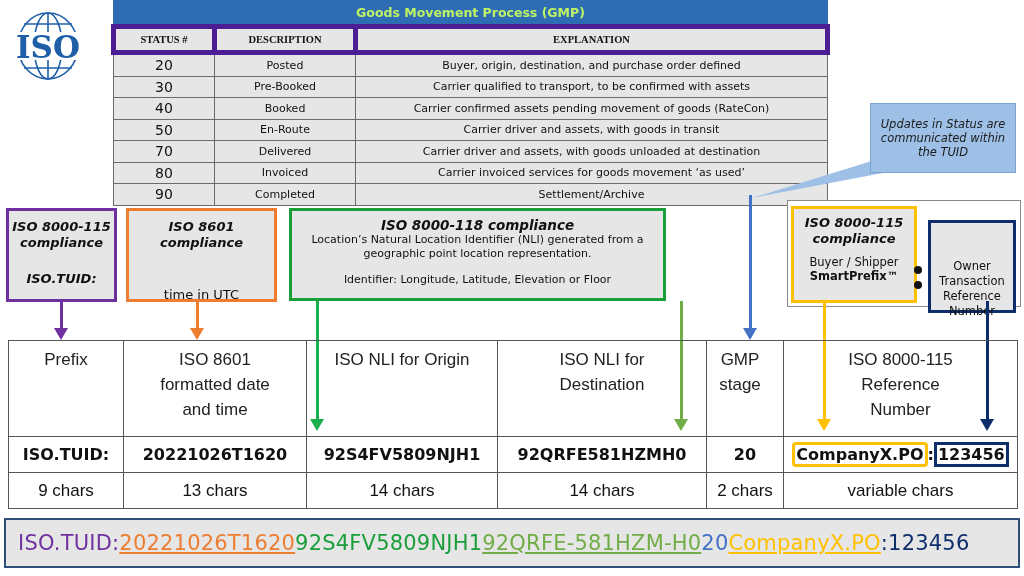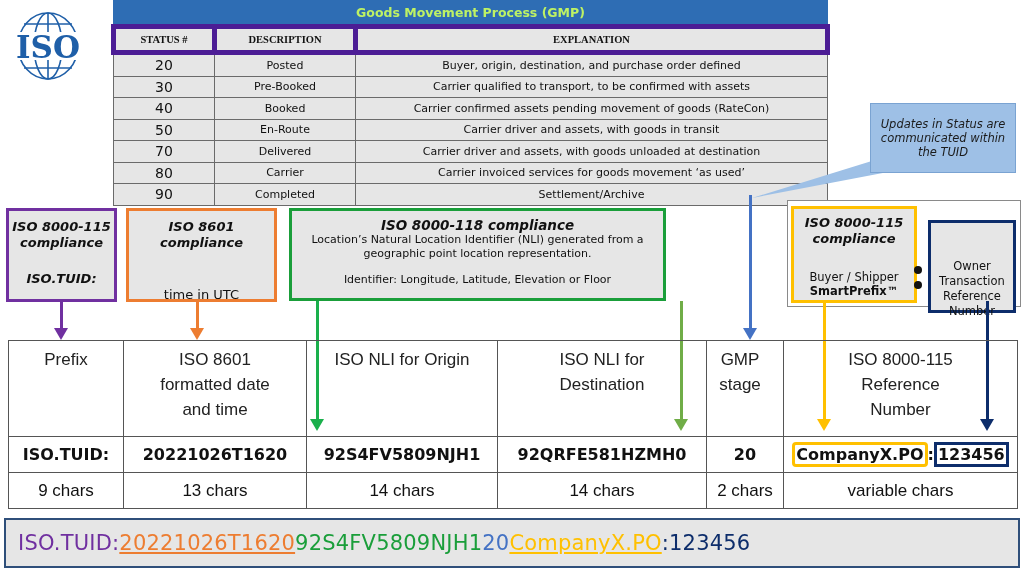--- a/index.html
+++ b/index.html
@@ -100,21 +100,21 @@
         <td>En-Route</td>
         <td>Carrier driver and assets, with goods in transit</td>
       </tr>
   <tr>
         <td class="num">70</td>
         <td>Delivered</td>
         <td>Carrier driver and assets, with goods unloaded at destination</td>
       </tr>
   <tr>
         <td class="num">80</td>
-        <td>Carrier</td>
+        <td>Invoiced</td>
         <td>Carrier invoiced services for goods movement ‘as used’</td>
       </tr>
   <tr>
         <td class="num">90</td>
         <td>Completed</td>
         <td>Settlement/Archive</td>
       </tr>
 </tbody>
   </table>
 
@@ -134,21 +134,21 @@
   <div style="margin-top:36px;font-size:13px">time in UTC</div>
 </div>
 <div id="box-nli" class="abs cbox">
   <div class="h">ISO 8000-118 compliance</div>
   <div style="padding:0 6px">Location’s Natural Location Identifier (NLI) generated from a geographic point location representation.</div>
   <div style="margin-top:12px">Identifier: Longitude, Latitude, Elevation or Floor</div>
 </div>
 <div id="group-right" class="abs"></div>
 <div id="box-smart" class="abs cbox">
   <div class="h" style="padding:0 10px">ISO 8000-115 compliance</div>
-  <div style="margin-top:23px;font-size:11.5px">Buyer / Shipper</div>
+  <div style="margin-top:8px;font-size:11.5px">Buyer / Shipper</div>
   <div style="font-weight:bold;font-size:11.5px">SmartPrefix™</div>
 </div>
 <div class="abs dot" style="left:914px;top:266px;"></div>
 <div class="abs dot" style="left:914px;top:281px;"></div>
 <div id="box-owner" class="abs cbox">
   <div>Owner Transaction Reference Number</div>
 </div>
 
 <div class="vline" style="left:60px;top:302px;height:28px;background:#7030a0"></div>
 <div class="ahead" style="left:54px;top:328px;border-top:12px solid #7030a0"></div>
@@ -199,16 +199,17 @@
     <td>2 chars</td>
     <td>variable chars</td>
   </tr>
 </tbody>
   </table>
 
 <div id="tuid-bar" class="abs">
   <span style="color:#7030a0">ISO.TUID:</span>
     <span class="u" style="color:#ed7d31">20221026T1620</span>
     <span style="color:#1a9e3a">92S4FV5809NJH1</span>
+    <span class="u" style="color:#70ad47">92QRFE-581HZM-H0</span>
     <span style="color:#4472c4">20</span>
     <span class="u" style="color:#ffc000">CompanyX.PO</span>
     <span style="color:#0d2d6b">:123456</span>
 </div>
 
 </body></html>

